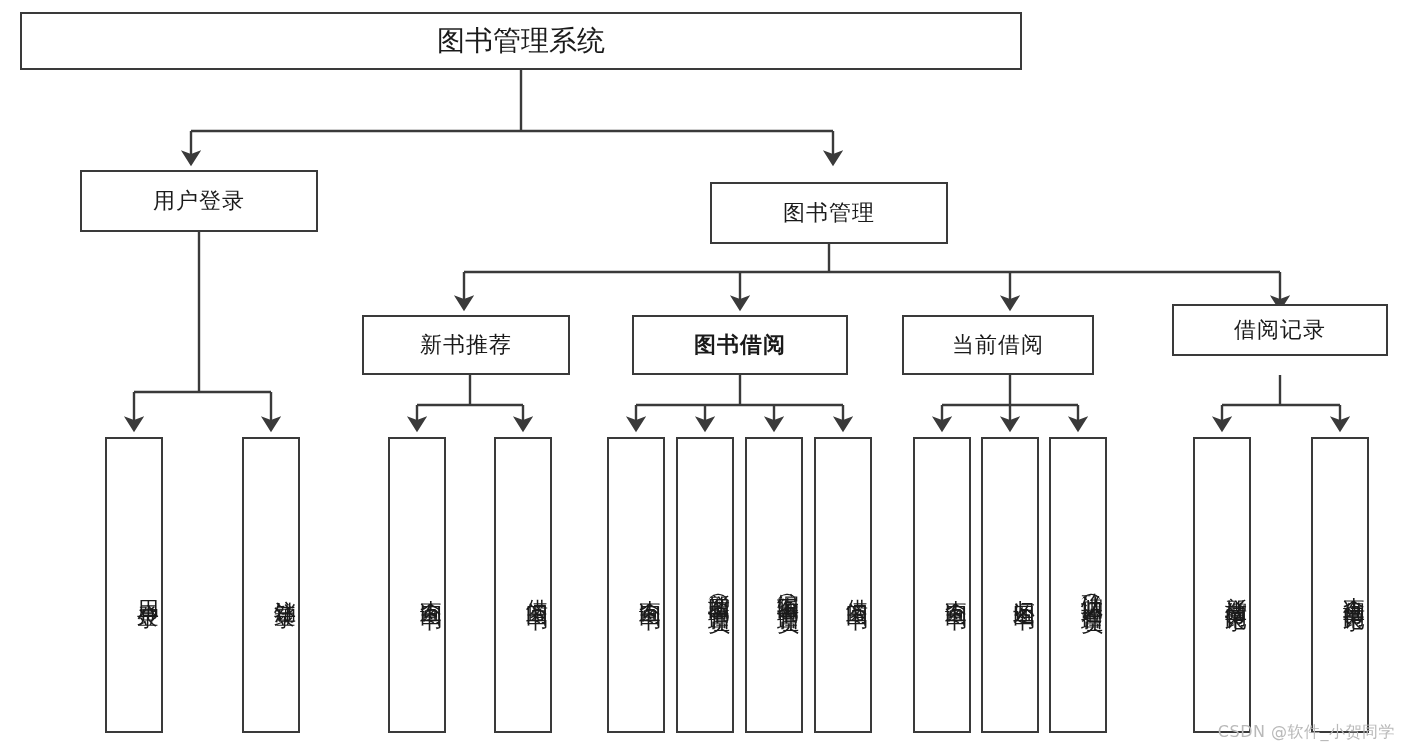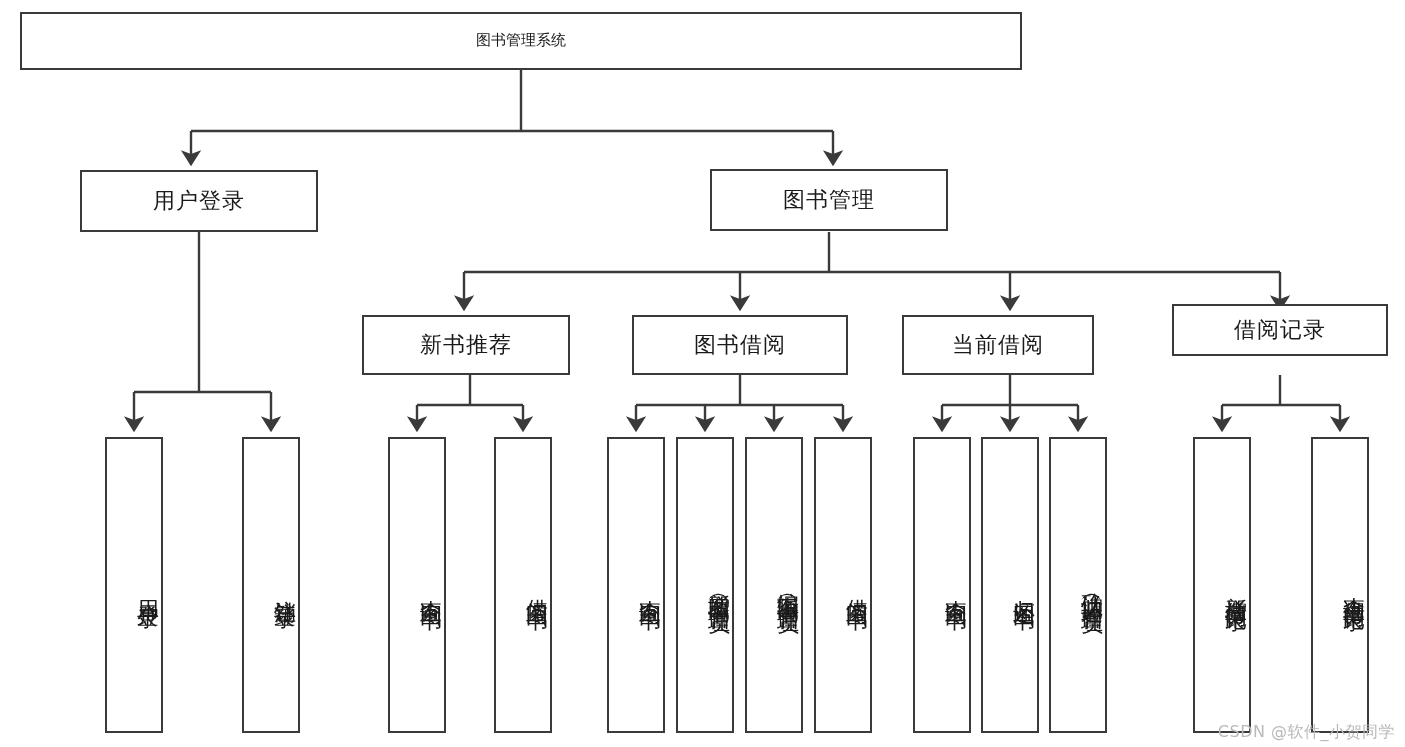--- a/index.html
+++ b/index.html
@@ -32,21 +32,21 @@
     justify-content: center;
     text-align: center;
     color: #1a1a1a;
     line-height: 1.18;
   }
   .node.h {
     font-size: 22px;
     letter-spacing: 1px;
   }
   .node.root {
-    font-size: 15px;
+    font-size: 28px;
     text-align: center;
   }
   .node.v {
     font-size: 22px;
     writing-mode: vertical-rl;
     text-orientation: upright;
     align-items: flex-start;
     justify-content: center;
     padding-top: 6px;
     letter-spacing: 3px;
@@ -126,28 +126,28 @@
     </g>
   </svg>
 
   <div class="node root" style="left:20px; top:12px; width:1002px; height:58px;">
     <span class="node-label">图书管理系统</span>
   </div>
 
   <div class="node h" style="left:80px; top:170px; width:238px; height:62px;">
     <span class="node-label">用户登录</span>
   </div>
-  <div class="node h" style="left:710px; top:169px; width:238px; height:62px;">
+  <div class="node h" style="left:710px; top:182px; width:238px; height:62px;">
     <span class="node-label">图书管理</span>
   </div>
 
   <div class="node h" style="left:362px; top:315px; width:208px; height:60px;">
     <span class="node-label">新书推荐</span>
   </div>
-  <div class="node h" style="left:632px; top:315px; width:216px; height:60px;">
+  <div class="node h" style="left:632px; top:315px; width:216px; height:60px;font-weight:bold;">
     <span class="node-label">图书借阅</span>
   </div>
   <div class="node h" style="left:902px; top:315px; width:192px; height:60px;">
     <span class="node-label">当前借阅</span>
   </div>
   <div class="node h" style="left:1172px; top:304px; width:216px; height:52px;">
     <span class="node-label">借阅记录</span>
   </div>
 
   <div class="node v" style="left:105px; top:437px; width:58px; height:296px;">

